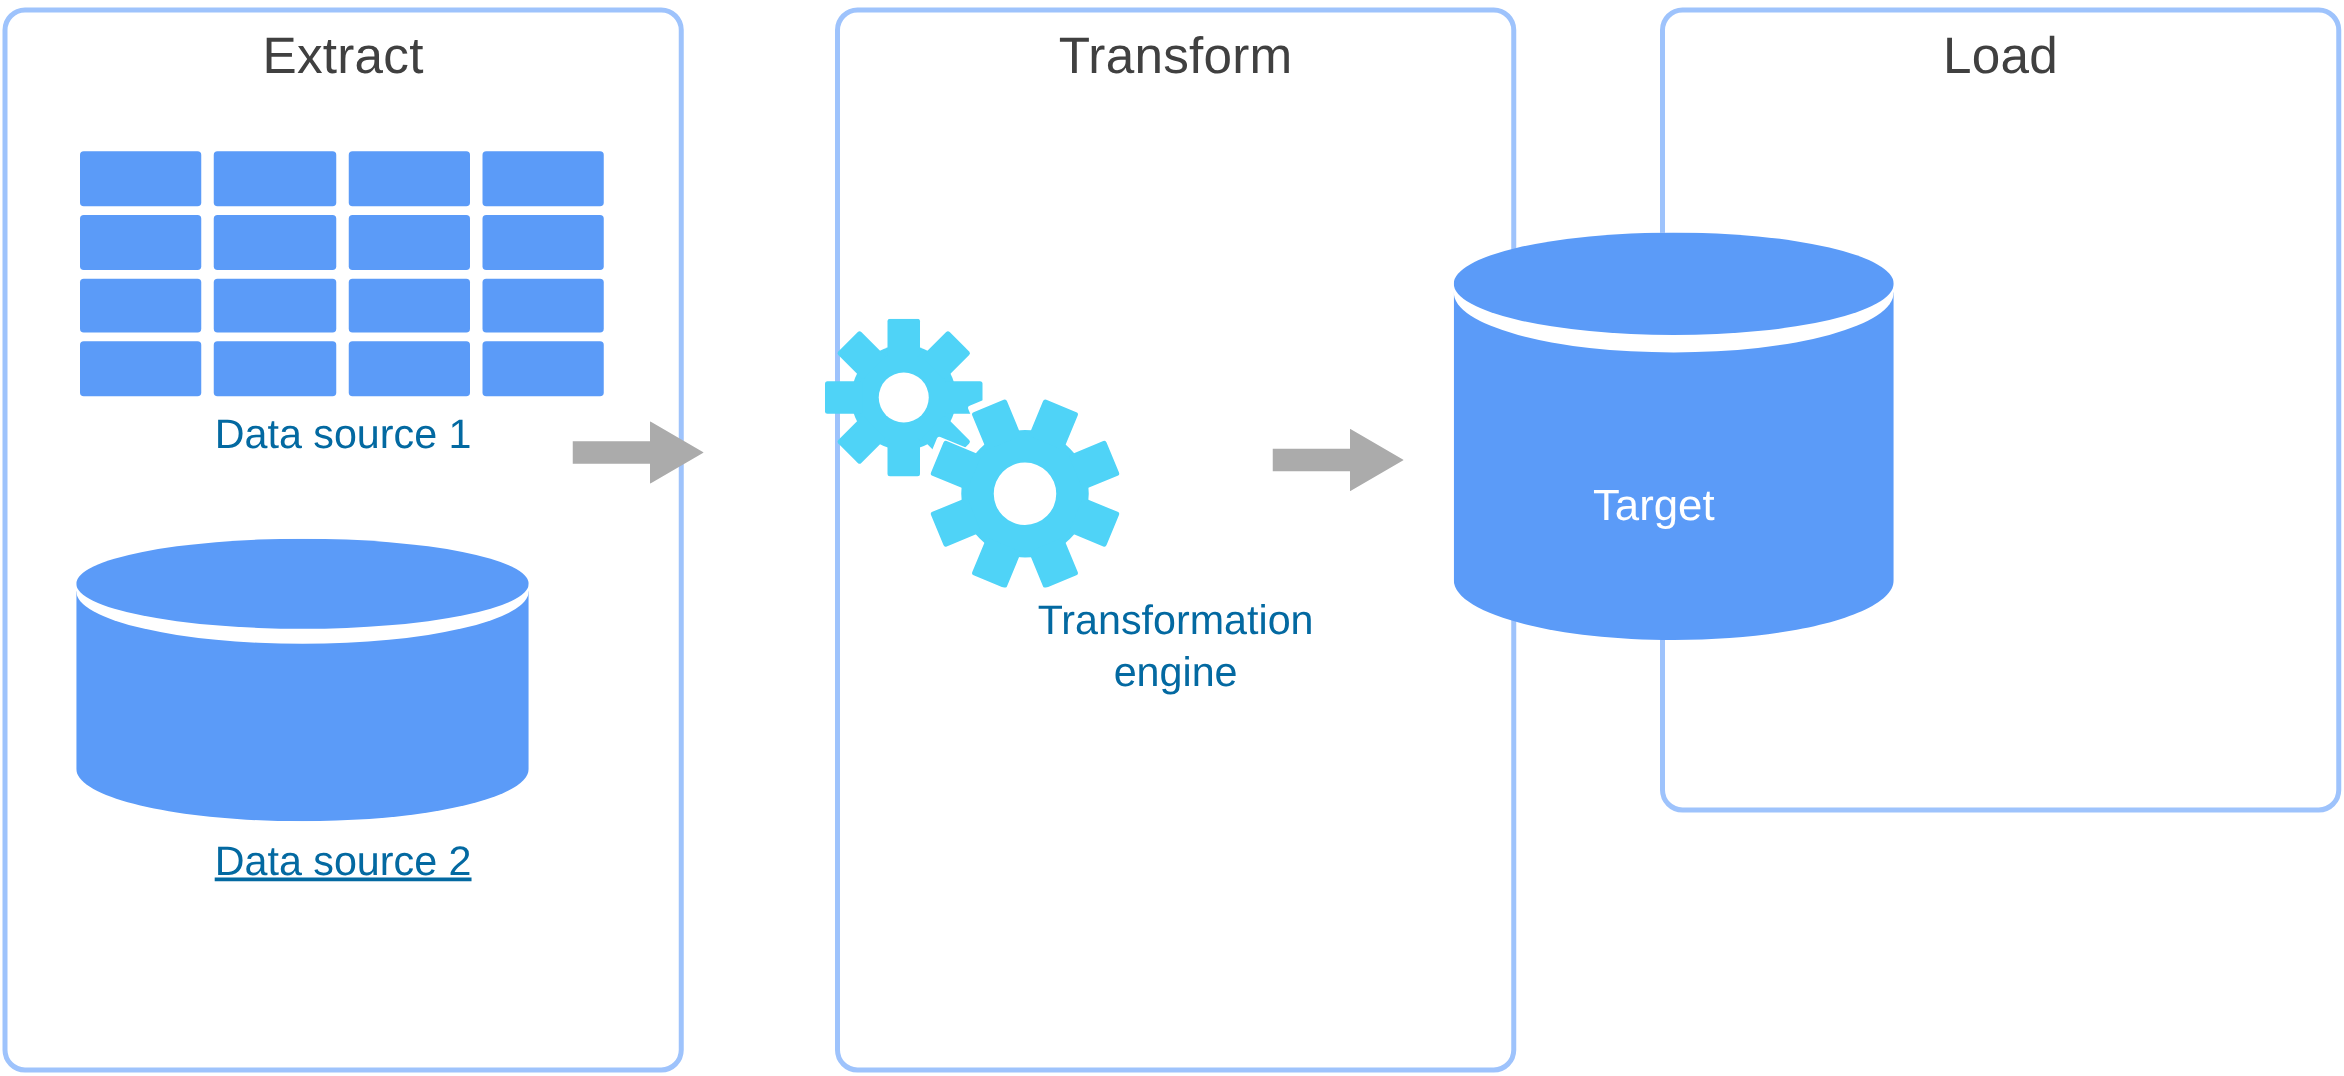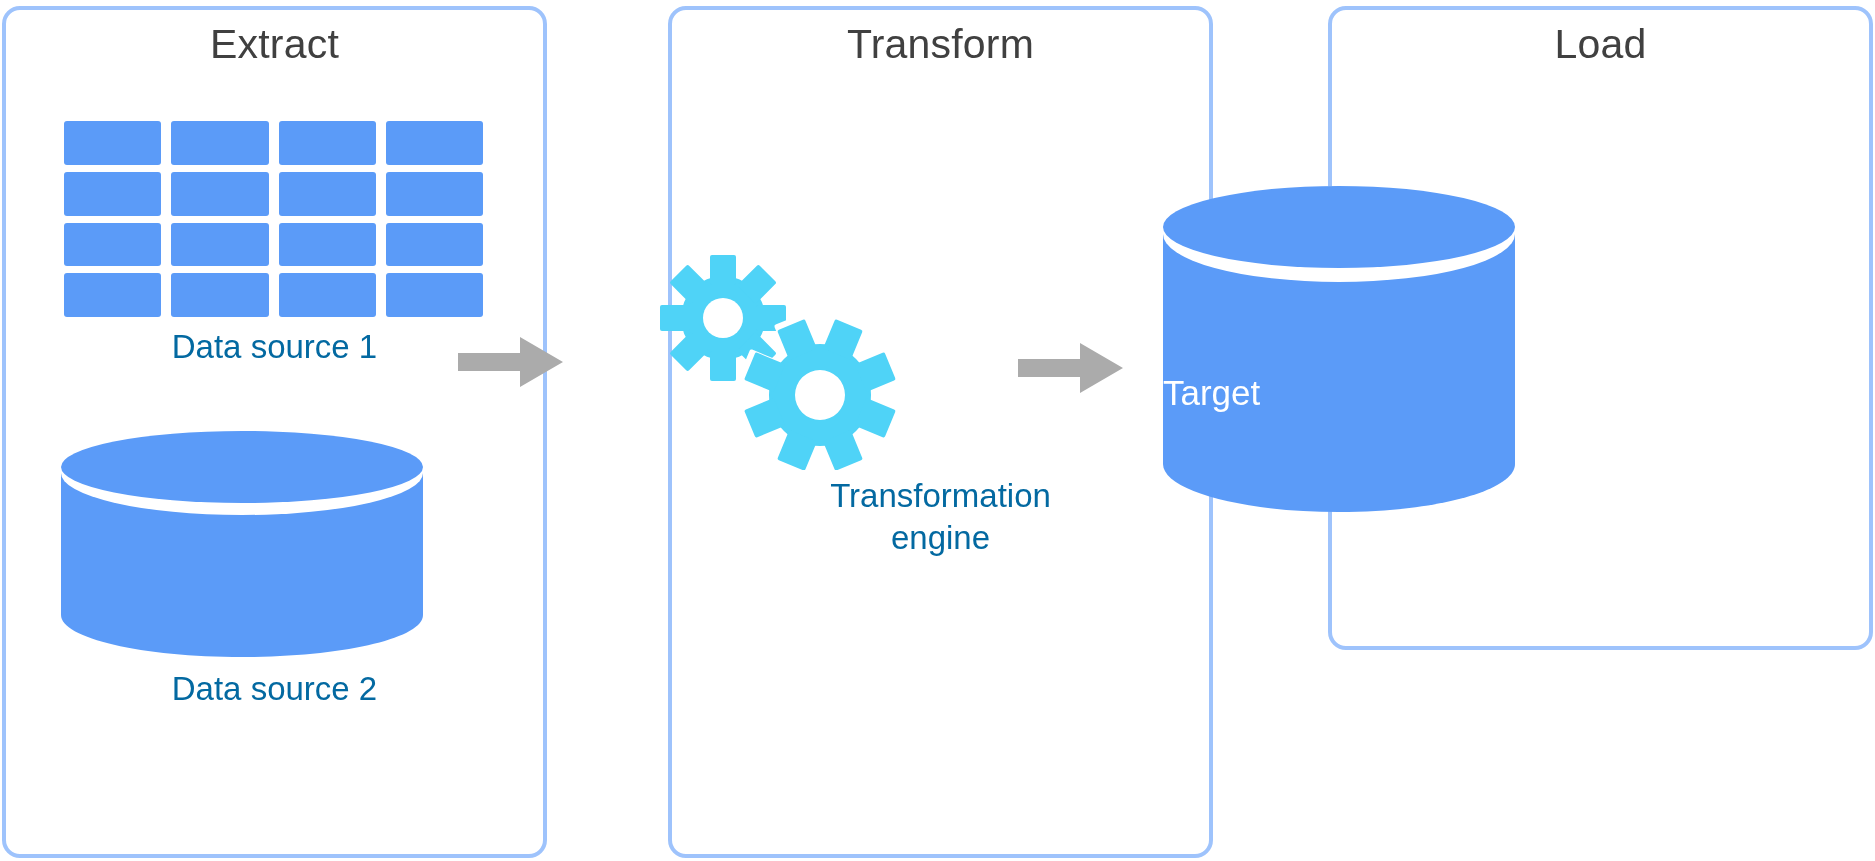--- a/index.html
+++ b/index.html
@@ -66,36 +66,36 @@
     position: absolute;
     left: 0;
     right: 0;
     text-align: center;
     color: #0369a1;
     font-size: 33px;
     font-weight: 400;
     line-height: 1.28;
   }
   #label-ds1 { top: 316px; }
-  #label-ds2 { top: 658px; }
+  #label-ds2 { top: 658px; text-decoration: underline; }
   #label-engine { top: 465px; }
 
   
   .cylinder { position: absolute; }
   .cylinder svg { display: block; width: 100%; height: 100%; }
 
   #cyl-ds2 { left: 55px; top: 421px; width: 362px; height: 226px; }
   #cyl-target { left: 1163px; top: 186px; width: 352px; height: 326px; }
 
   #target-text {
     position: absolute;
     left: 1163px;
-    top: 372px;
+    top: 384px;
     width: 320px;
-    text-align: left;
+    text-align: center;
     color: #ffffff;
     font-size: 35px;
     font-weight: 400;
     line-height: 1.2;
     pointer-events: none;
   }
 
   
   #gears {
     position: absolute;

